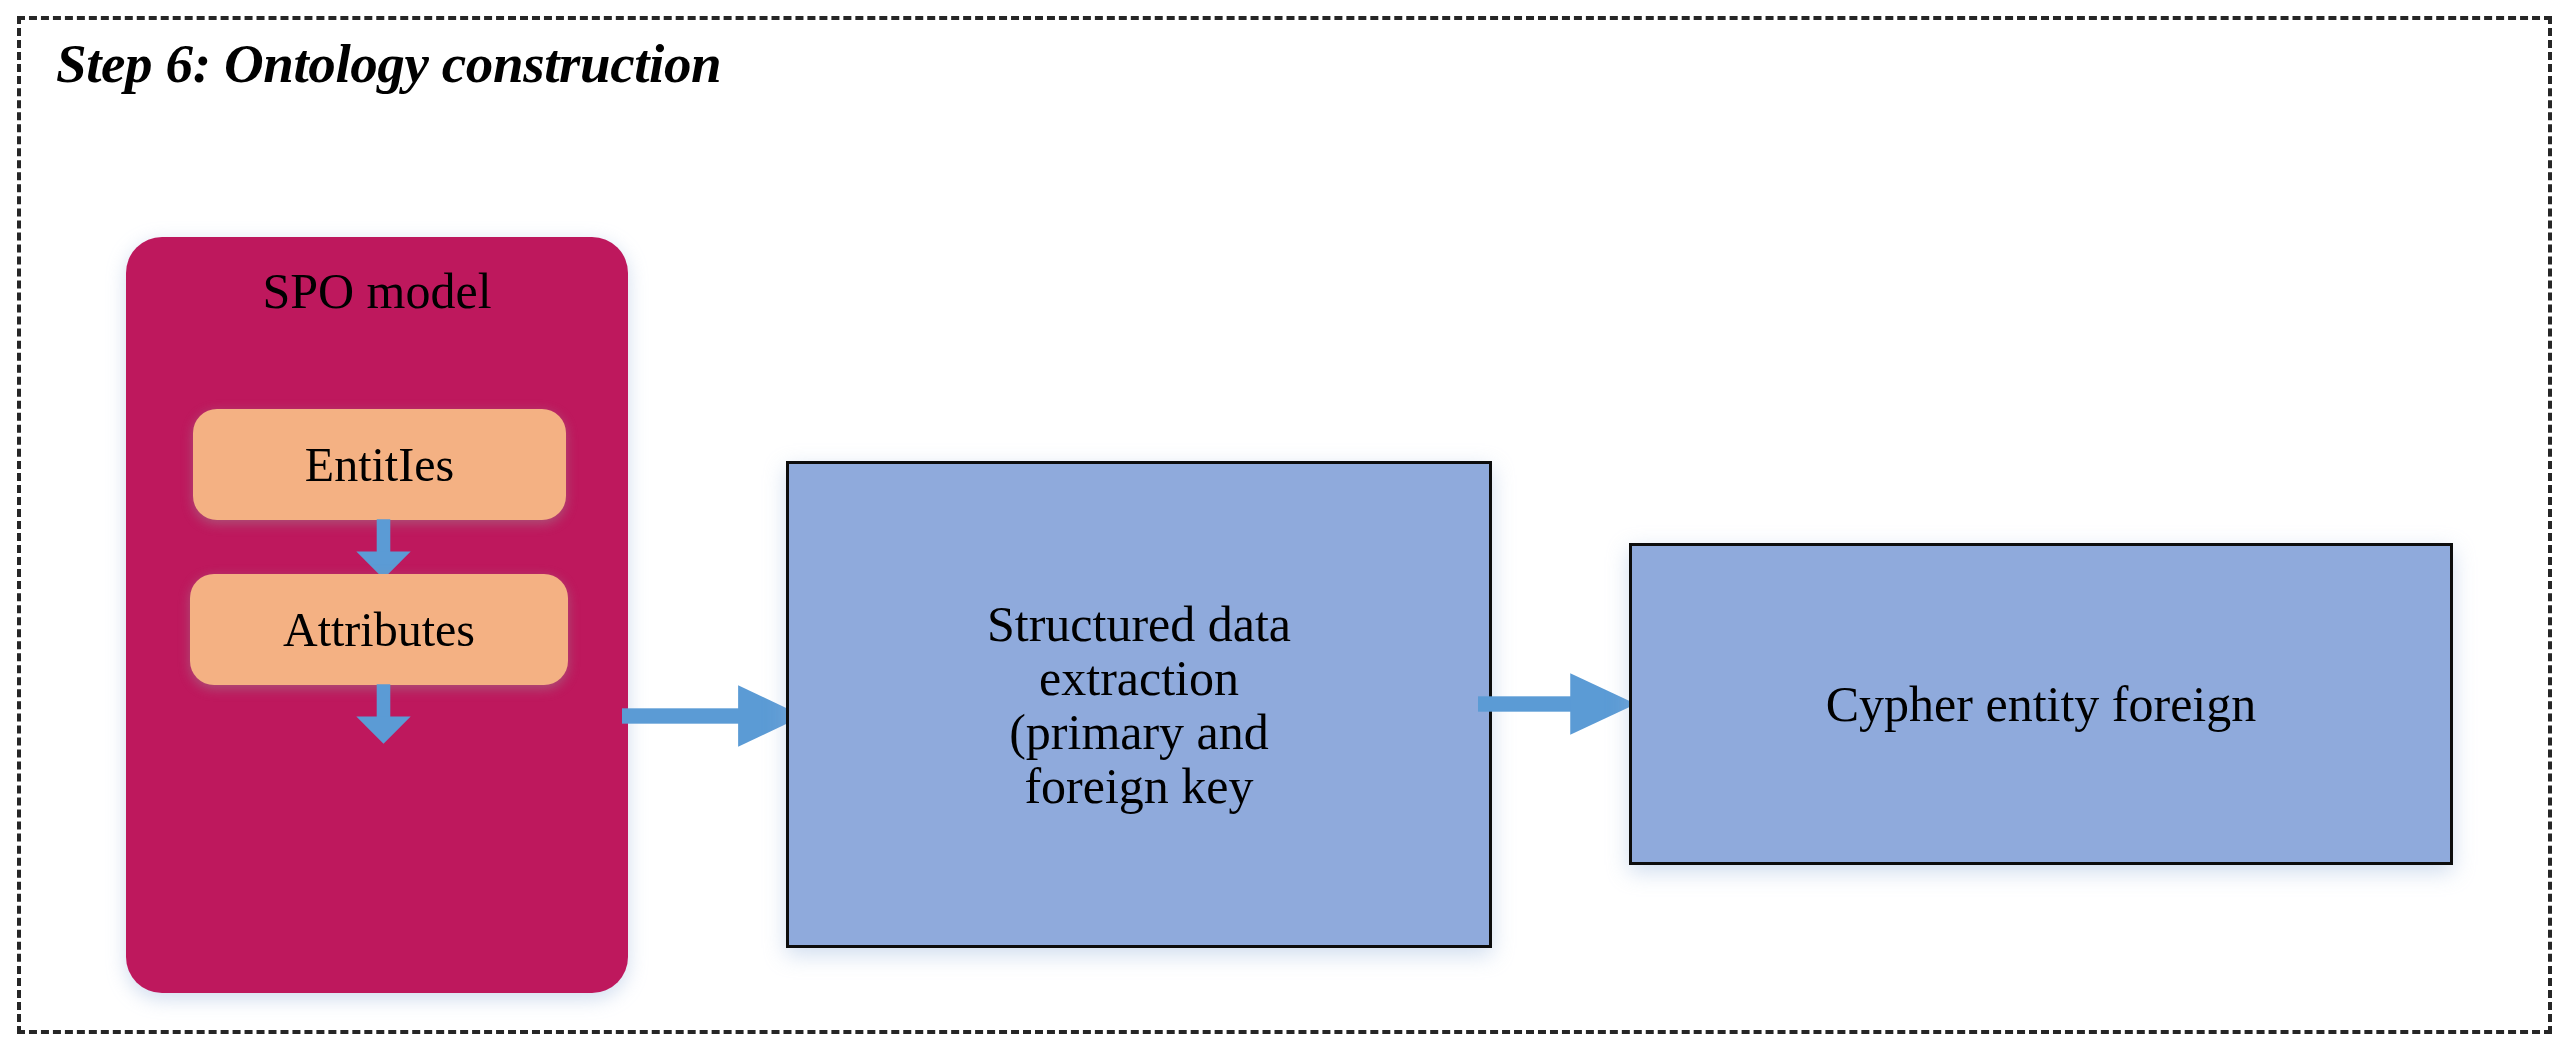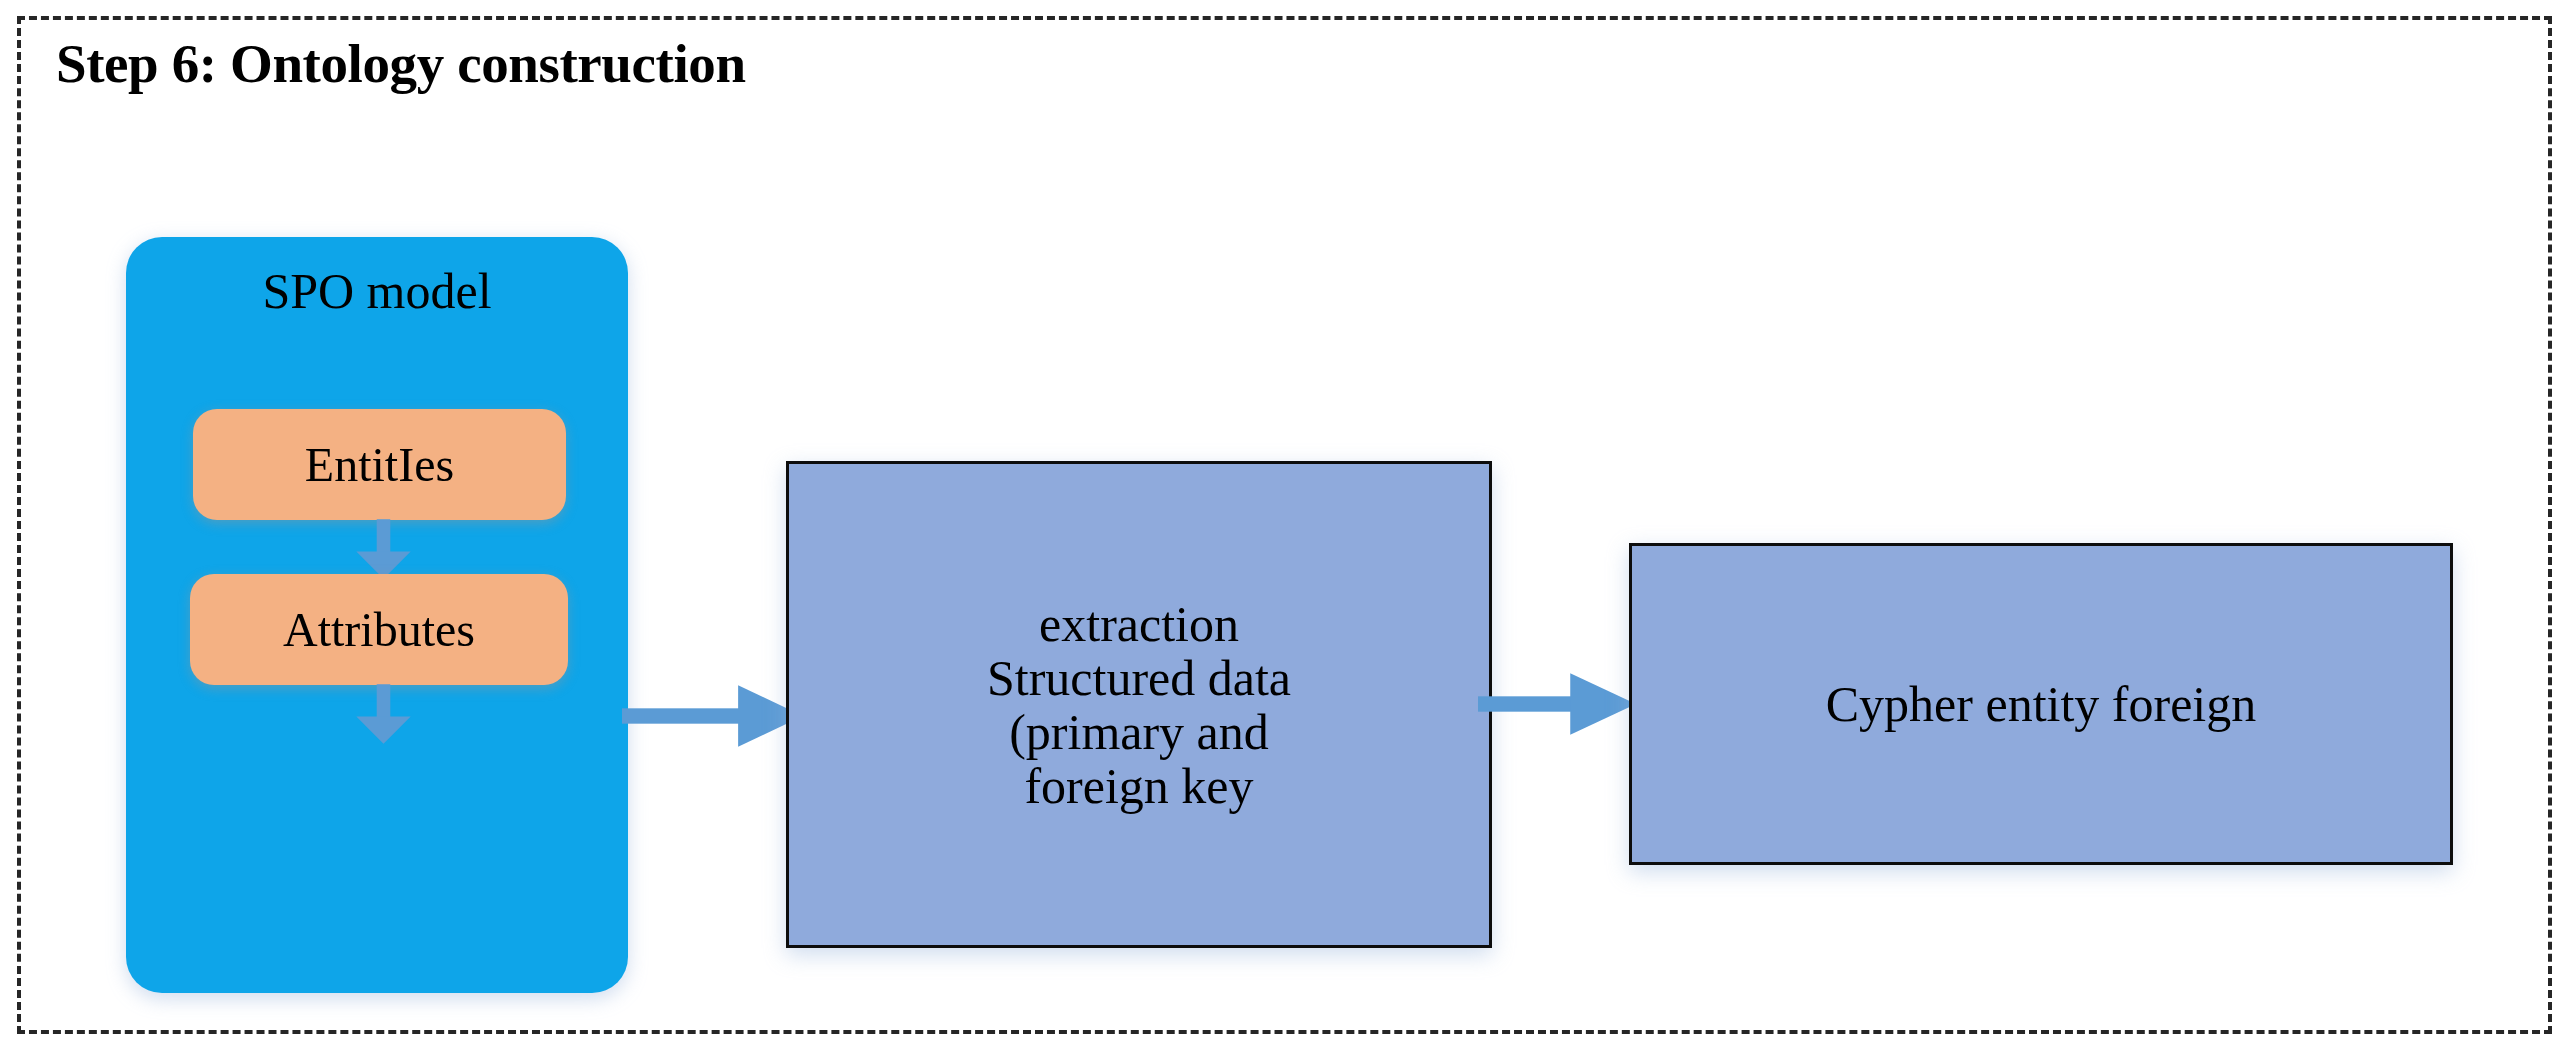--- a/index.html
+++ b/index.html
@@ -28,34 +28,35 @@
     background: transparent;
   }
 
   
   #step-title {
     position: absolute;
     left: 56px;
     top: 31px;
     font-size: 55px;
     font-weight: bold;
+    font-style: italic;
     color: #000000;
     white-space: nowrap;
     letter-spacing: -0.4px;
     line-height: 1.2;
   }
 
   
   #spo-group {
     position: absolute;
     left: 126px;
     top: 237px;
     width: 502px;
     height: 756px;
-    background: #0ea5e9;
+    background: #be185d;
     border-radius: 36px;
     box-shadow: 0 5.1px 19px rgba(140,170,215,0.40);
   }
   #spo-label {
     position: absolute;
     left: 0;
     top: 27px;
     width: 100%;
     text-align: center;
     font-size: 50px;
@@ -167,22 +168,22 @@
 
   <div id="arrow-spo-to-extraction" class="h-arrow">
     <svg width="181" height="82" viewBox="0 0 212 96" xmlns="http://www.w3.org/2000/svg">
       <rect x="0" y="39" width="150" height="18" fill="#5b9bd5"></rect>
       <polygon points="136,12 136,84 212,48" fill="#5b9bd5"></polygon>
     </svg>
   </div>
 
   <div id="box-structured-extraction" class="blue-box">
     <div class="box-text">
+      <div>Structured data</div>
       <div>extraction</div>
-      <div>Structured data</div>
       <div>(primary and</div>
       <div>foreign key</div>
     </div>
   </div>
 
   <div id="arrow-extraction-to-cypher" class="h-arrow">
     <svg width="158" height="82" viewBox="0 0 185 96" xmlns="http://www.w3.org/2000/svg">
       <rect x="0" y="39" width="120" height="18" fill="#5b9bd5"></rect>
       <polygon points="108,12 108,84 185,48" fill="#5b9bd5"></polygon>
     </svg>

